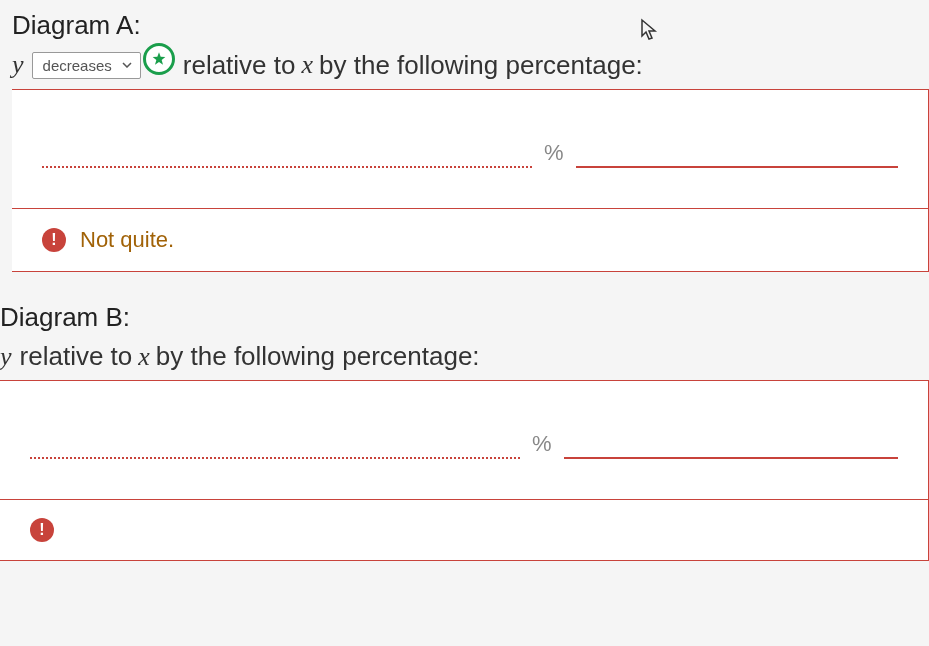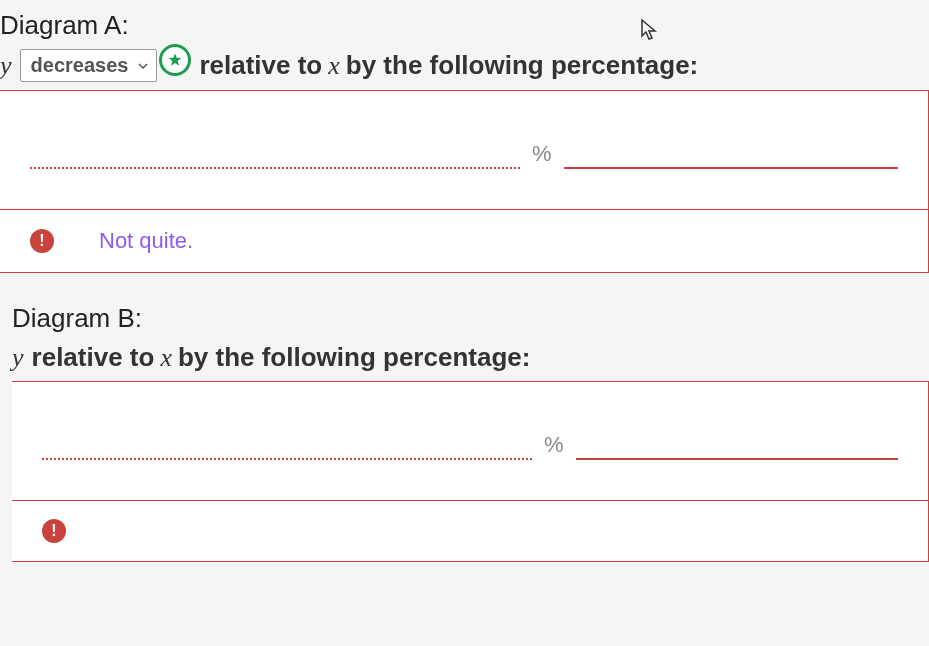--- a/index.html
+++ b/index.html
@@ -48,25 +48,24 @@
       font-size: 26px;
       color: #333;
     }
     .select-wrap {
       position: relative;
       display: inline-flex;
       align-items: center;
       border: 1px solid #999;
       background: #fff;
       padding: 4px 28px 4px 10px;
-      font-size: 20px;
+      font-size: 15px;
       color: #555;
       border-radius: 2px;
       cursor: pointer;
-      font-weight: bold;
     }
     .chevron {
       position: absolute;
       right: 8px;
       top: 50%;
       transform: translateY(-50%);
       width: 10px;
       height: 6px;
     }
     .chevron svg {
@@ -85,21 +84,21 @@
       margin-right: 2px;
       position: relative;
       top: -6px;
     }
     .star-badge svg {
       fill: #1a9e4b;
     }
     .prompt-text {
       font-size: 26px;
       color: #333;
-      font-weight: 700;
+      font-weight: 400;
     }
     .answer-box {
       border: 1px solid #c8433b;
       border-left: none;
       background: #fff;
       padding: 50px 30px 28px 30px;
       min-height: 120px;
       width: 100%;
     }
     .answer-line {
@@ -141,35 +140,34 @@
       color: #fff;
       display: inline-flex;
       align-items: center;
       justify-content: center;
       font-weight: bold;
       font-size: 16px;
       flex-shrink: 0;
     }
     .feedback-text {
       font-size: 22px;
-      color: #8b5cf6;
-      margin-left: 31px;
+      color: #a16207;
     }
     .cursor-icon {
       position: absolute;
       left: 640px;
       top: 18px;
       width: 20px;
       height: 24px;
     }
     .section-a {
+      padding-left: 12px;
+    }
+    .section-b {
       padding-left: 0;
-    }
-    .section-b {
-      padding-left: 12px;
       margin-top: 30px;
     }
   </style>
 </head>
 <body>
 
 <div class="cursor-icon">
   <svg viewBox="0 0 20 24" width="20" height="24">
     <path d="M2 2 L2 18 L6 14 L9 21 L12 20 L9 13 L15 13 Z" fill="none" stroke="#333" stroke-width="1.5"></path>
   </svg>

